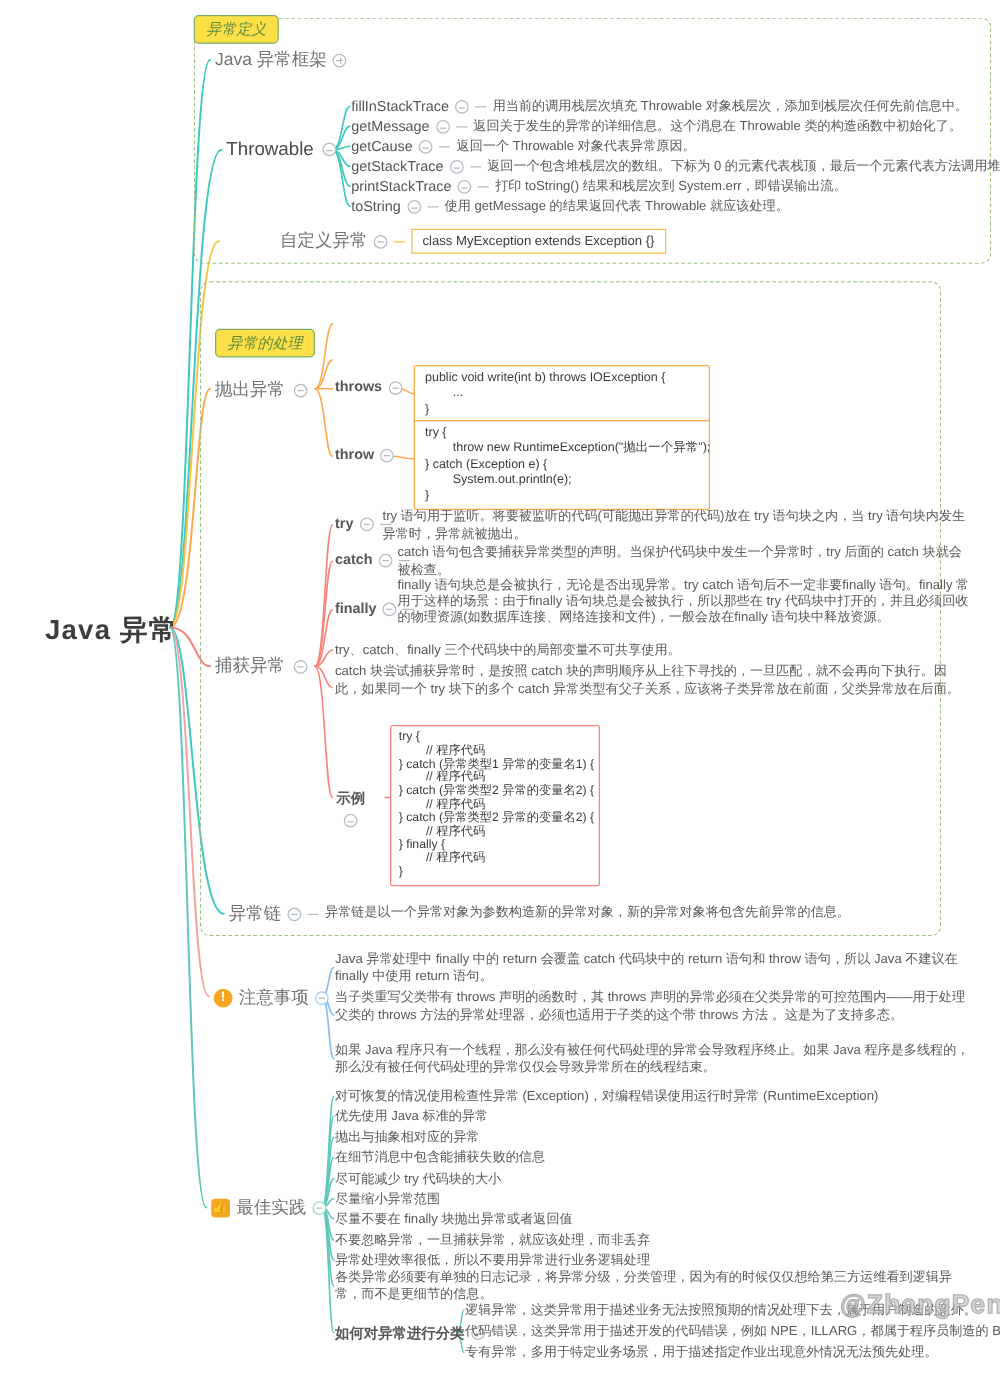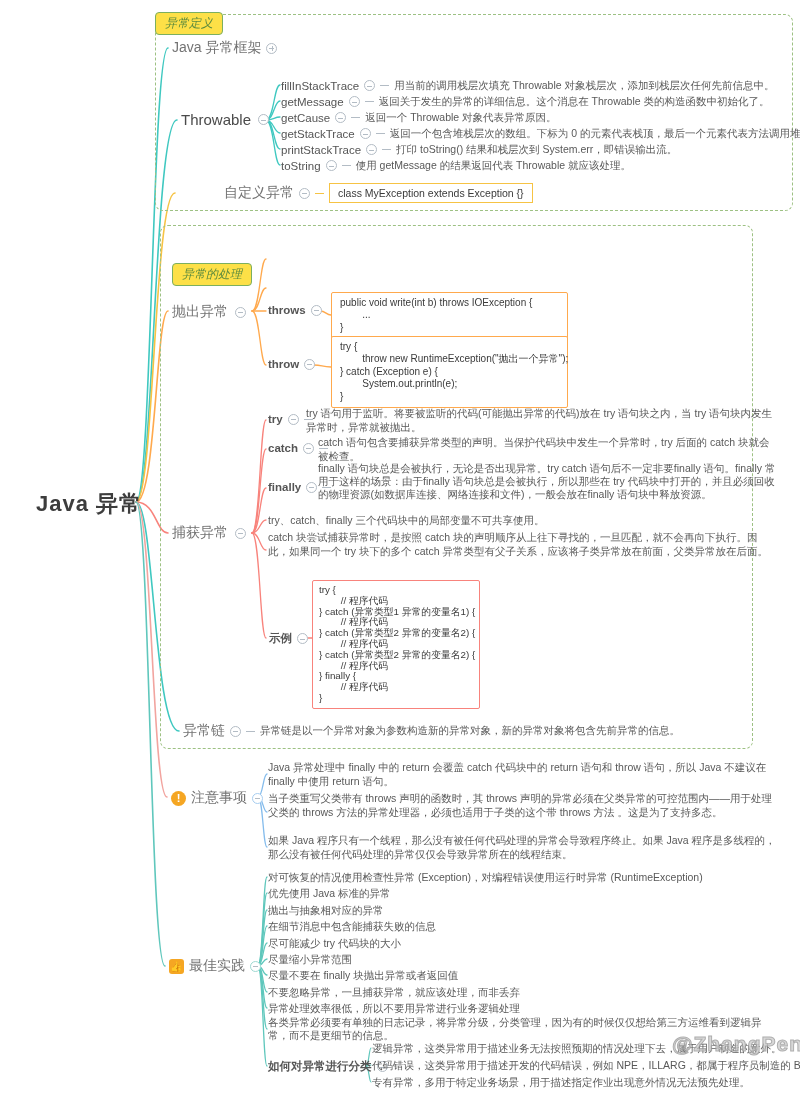--- a/index.html
+++ b/index.html
@@ -220,21 +220,21 @@
   <div class="row" style="left:268px; top:481px;">
     <span class="kw">finally</span>
     <span class="ci"></span>
       <span class="dash"></span>
   </div>
   <div class="desc-abs" style="left:318px; top:462px; width:462px; line-height:13px;">finally 语句块总是会被执行，无论是否出现异常。try catch 语句后不一定非要finally 语句。finally 常用于这样的场景：由于finally 语句块总是会被执行，所以那些在 try 代码块中打开的，并且必须回收的物理资源(如数据库连接、网络连接和文件)，一般会放在finally 语句块中释放资源。</div>
 
   <div class="desc-abs nowrap" style="left:268px; top:514px;">try、catch、finally 三个代码块中的局部变量不可共享使用。</div>
   <div class="desc-abs" style="left:268px; top:531px; width:505px;">catch 块尝试捕获异常时，是按照 catch 块的声明顺序从上往下寻找的，一旦匹配，就不会再向下执行。因此，如果同一个 try 块下的多个 catch 异常类型有父子关系，应该将子类异常放在前面，父类异常放在后面。</div>
 
-  <div class="row" style="left:269px; top:631px;">
+  <div class="row" style="left:269px; top:631px;flex-direction:column;">
     <span class="kw">示例</span>
     <span class="ci"></span>
   </div>
   <div class="codebox box-red" style="left:312px; top:580px; width:168px;">
     <div class="cl">try {</div>
     <div class="cl">        // 程序代码</div>
     <div class="cl">} catch (异常类型1 异常的变量名1) {</div>
     <div class="cl">        // 程序代码</div>
     <div class="cl">} catch (异常类型2 异常的变量名2) {</div>
     <div class="cl">        // 程序代码</div>

